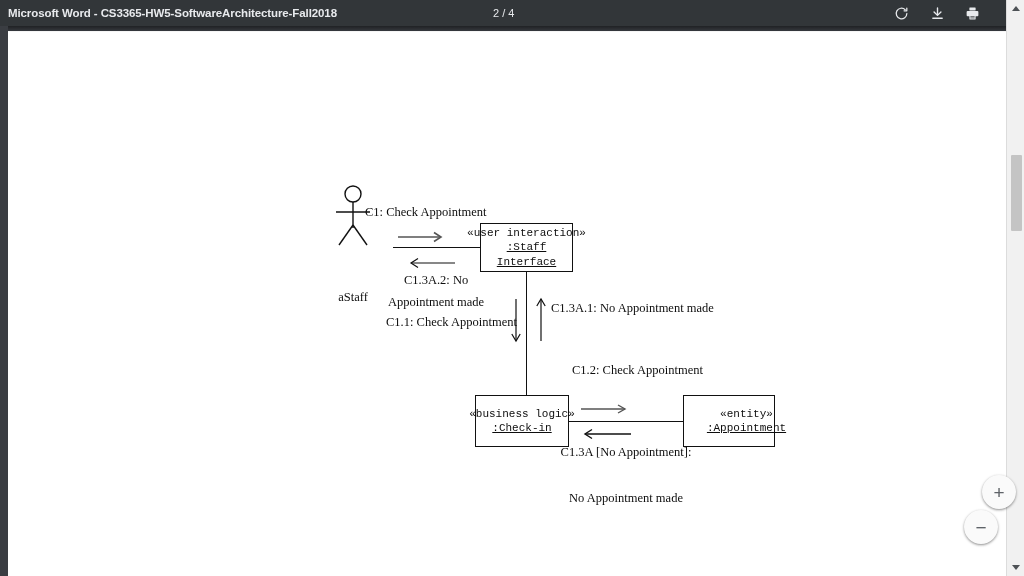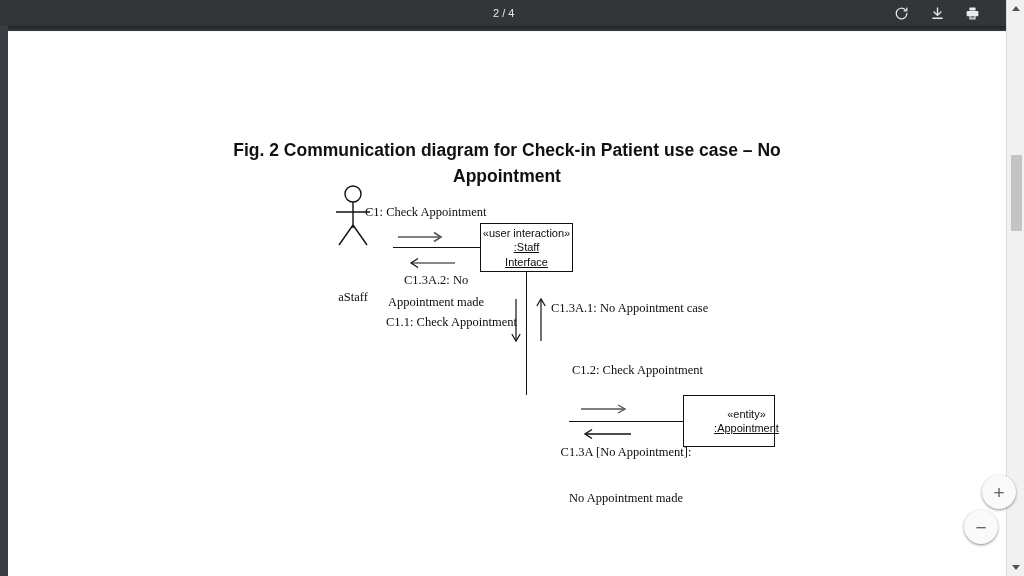--- a/index.html
+++ b/index.html
@@ -166,21 +166,21 @@
     font-size: 12.5px;
     line-height: 14px;
     color: #0d0d0d;
     white-space: nowrap;
   }
 
   .node {
     position: absolute;
     border: 1px solid #111;
     background: #fff;
-    font-family: Liberation Sans, sans-serif;
+    font-family: Liberation Mono, monospace;
     font-size: 11px;
     line-height: 14.5px;
     color: #0d0d0d;
     text-align: center;
     display: flex;
     flex-direction: column;
     align-items: center;
     justify-content: center;
     padding: 2px 3px;
   }
@@ -193,20 +193,21 @@
   }
   .hline { height: 1px; }
   .vline { width: 1px; }
 </style>
 </head>
 <body>
 
 <div id="viewer">
 
   <div id="toolbar">
+    <div id="doc-title">Microsoft Word - CS3365-HW5-SoftwareArchitecture-Fall2018</div>
     <div id="page-indicator">2 / 4</div>
 
     <div class="tb-icon" id="icon-rotate">
       <svg width="15" height="15" viewBox="0 0 24 24" fill="none" stroke="#e8eaed" stroke-width="2" stroke-linecap="round" stroke-linejoin="round">
         <path d="M20.5 12a8.5 8.5 0 1 1-2.6-6.1"></path>
         <polyline points="20.5 3.2 20.5 7.6 16.1 7.6"></polyline>
       </svg>
     </div>
 
     <div class="tb-icon" id="icon-download">
@@ -225,39 +226,42 @@
         <rect x="8.6" y="16.6" width="6.8" height="1.1" fill="#323639"></rect>
         <rect x="8.6" y="18.6" width="6.8" height="1.1" fill="#323639"></rect>
       </svg>
     </div>
   </div>
 
   <div id="page-shadow"></div>
 
   <div id="page">
 
-    <div id="fig-title">Fig. 2 Communication diagram for Check-in Patient use case – No Appointment</div>
 
     <div id="diagram">
 
       <svg style="position:absolute; left:310px; top:150px; width:70px; height:70px;" viewBox="0 0 70 70">
         <circle cx="35" cy="13" r="8" fill="none" stroke="#111" stroke-width="1.4"></circle>
         <line x1="35" y1="21" x2="35" y2="47" stroke="#111" stroke-width="1.4"></line>
         <line x1="18" y1="31" x2="52" y2="31" stroke="#111" stroke-width="1.6"></line>
         <line x1="35" y1="44" x2="21" y2="64" stroke="#111" stroke-width="1.4"></line>
         <line x1="35" y1="44" x2="49" y2="64" stroke="#111" stroke-width="1.4"></line>
       </svg>
       <div class="dlabel" style="left:310px; top:259px; width:70px; text-align:center;">aStaff</div>
 
       <div class="node" style="left:472px; top:192px; width:93px; height:49px;">
         <span class="stereo">«user interaction»</span>
         <span class="iname">:Staff</span>
         <span class="iname">Interface</span>
       </div>
 
+      <div class="node" style="left:467px; top:364px; width:94px; height:52px;">
+        <span class="stereo">«business logic»</span>
+        <span class="iname">:Check-in</span>
+      </div>
 
       <div class="node" style="left:675px; top:364px; width:92px; height:52px;padding-left:38px;">
         <span class="stereo">«entity»</span>
         <span class="iname">:Appointment</span>
       </div>
 
       <div class="hline" style="left:385px; top:216px; width:87px;"></div>
 
       <svg style="position:absolute; left:385px; top:198px; width:90px; height:42px;" viewBox="0 0 90 42">
 
@@ -277,21 +281,21 @@
       <svg style="position:absolute; left:498px; top:264px; width:48px; height:56px;" viewBox="0 0 48 56">
 
         <line x1="10" y1="4" x2="10" y2="46" stroke="#111" stroke-width="1.2"></line>
         <polyline points="5.8,39 10,46 14.2,39" fill="none" stroke="#111" stroke-width="1.2"></polyline>
 
         <line x1="35" y1="46" x2="35" y2="4" stroke="#111" stroke-width="1.2"></line>
         <polyline points="30.8,11 35,4 39.2,11" fill="none" stroke="#111" stroke-width="1.2"></polyline>
       </svg>
 
       <div class="dlabel" style="left:378px; top:284px;">C1.1: Check Appointment</div>
-      <div class="dlabel" style="left:543px; top:270px;">C1.3A.1: No Appointment case</div>
+      <div class="dlabel" style="left:543px; top:270px;">C1.3A.1: No Appointment made</div>
 
       <div class="hline" style="left:561px; top:390px; width:114px;"></div>
 
       <svg style="position:absolute; left:565px; top:370px; width:108px; height:42px;" viewBox="0 0 108 42">
 
         <line x1="8" y1="8" x2="52" y2="8" stroke="#555" stroke-width="1.4"></line>
         <polyline points="45,4 52,8 45,12" fill="none" stroke="#555" stroke-width="1.4"></polyline>
 
         <line x1="12" y1="33" x2="58" y2="33" stroke="#111" stroke-width="1.4"></line>
         <polyline points="19,28.5 12,33 19,37.5" fill="none" stroke="#111" stroke-width="1.4"></polyline>

